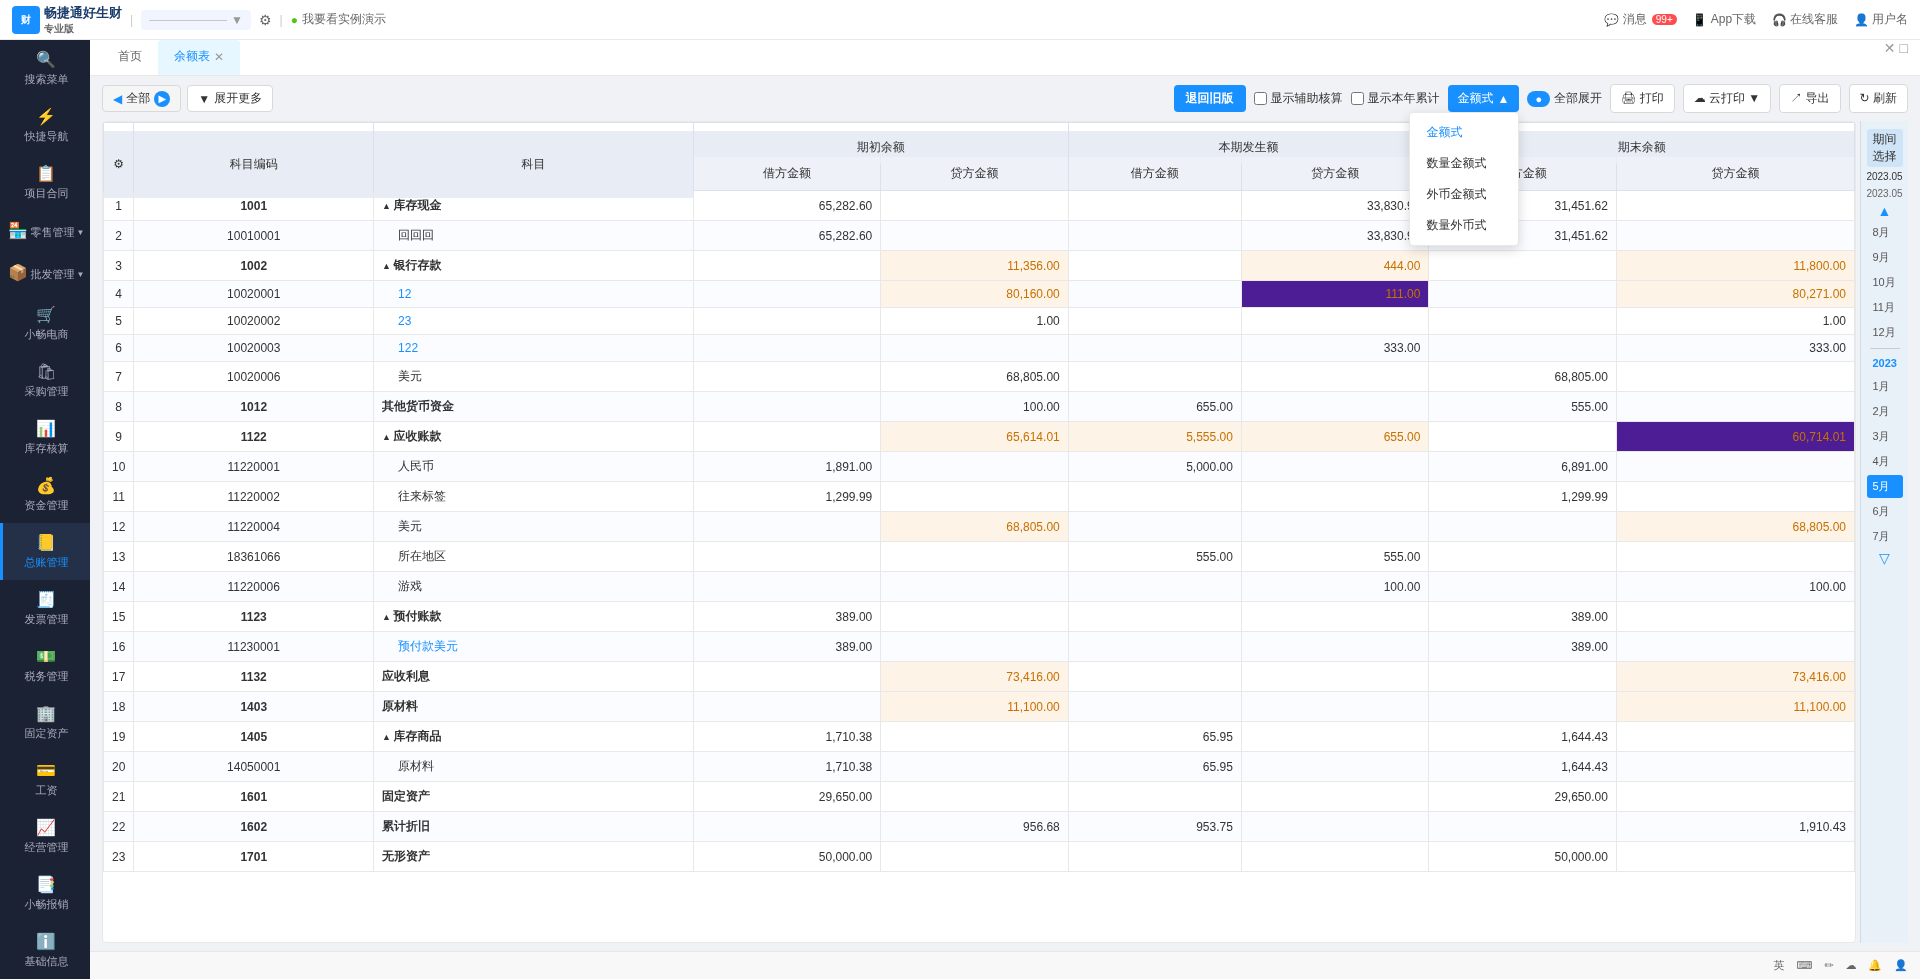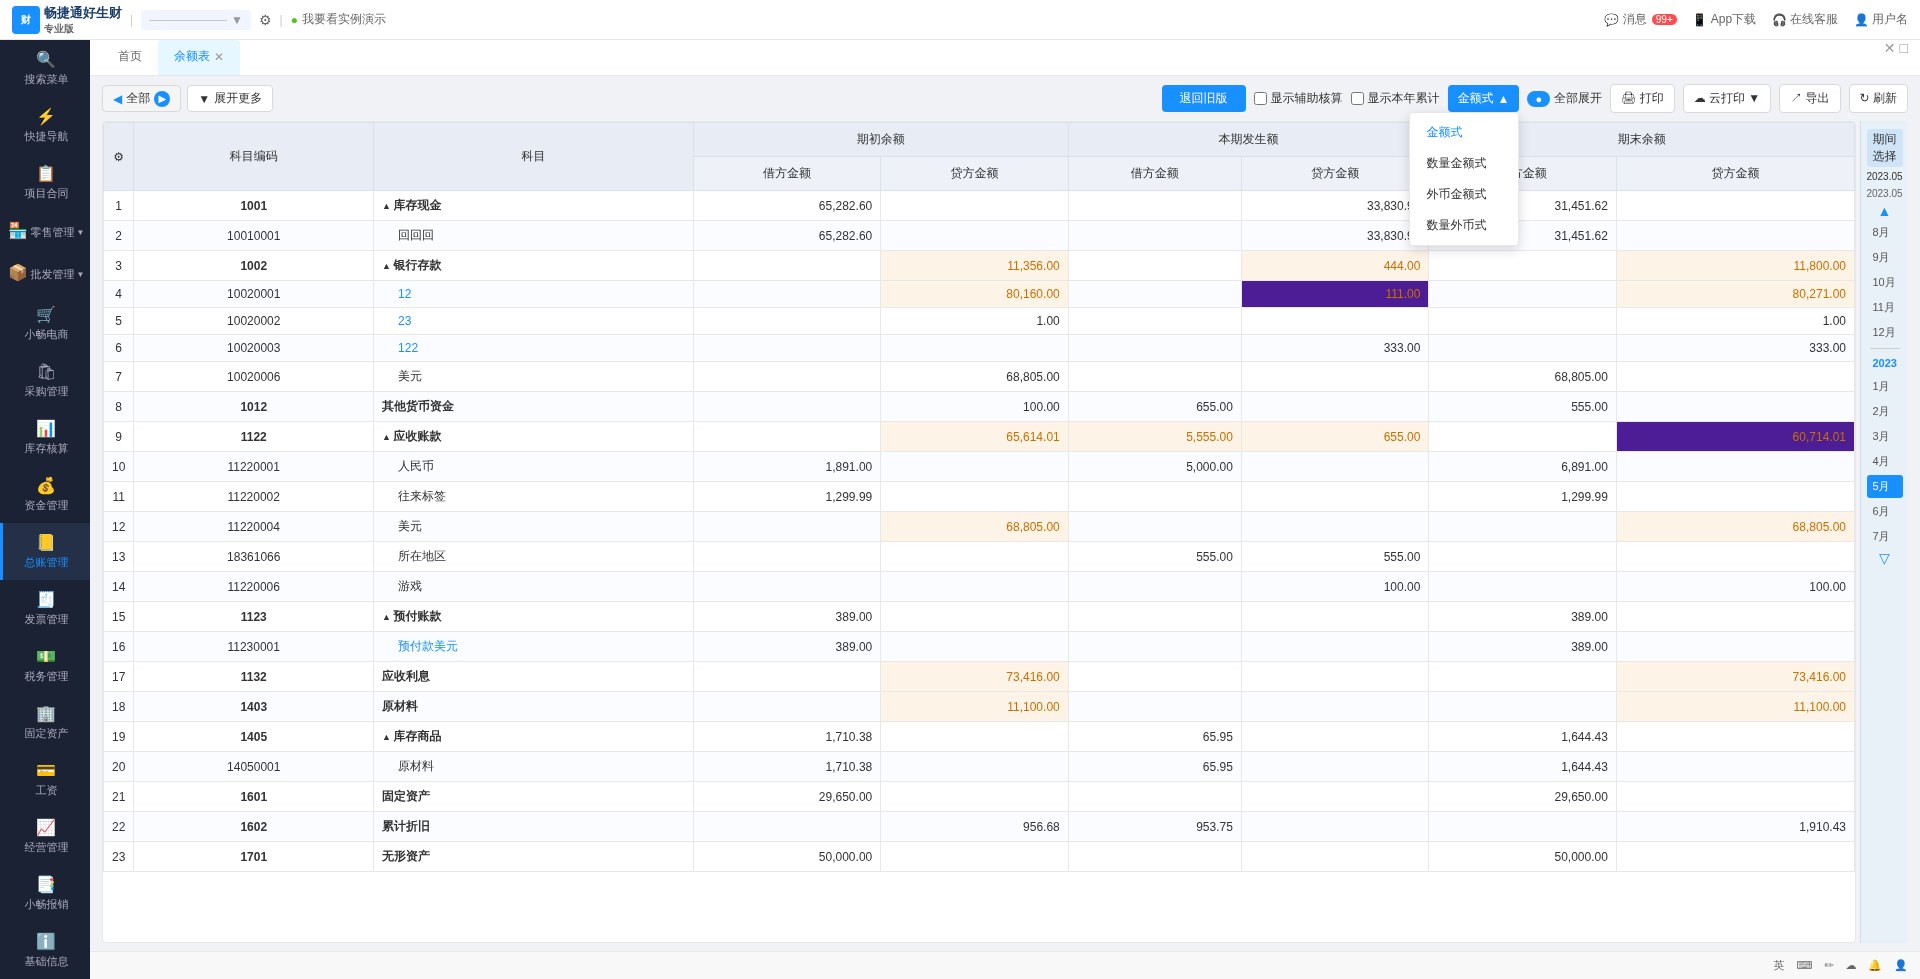--- a/index.html
+++ b/index.html
@@ -63,21 +63,21 @@
       display: flex; align-items: center; gap: 4px;
       background: #f5f5f5; border: 1px solid #d9d9d9; border-radius: 4px;
       padding: 4px 10px; cursor: pointer; font-size: 12px;
     }
     .expand-btn {
       display: flex; align-items: center; gap: 4px;
       border: 1px solid #d9d9d9; border-radius: 4px;
       padding: 4px 10px; cursor: pointer; font-size: 12px; background: #fff;
     }
 
-    .btn-primary { background: #1890ff; color: white; border: none; border-radius: 4px; padding: 5px 18px; cursor: pointer; font-size: 12px; }
+    .btn-primary { background: #1890ff; color: white; border: none; border-radius: 4px; padding: 5px 12px; cursor: pointer; font-size: 12px; font-weight: bold; }
     .btn-default { background: #fff; border: 1px solid #d9d9d9; border-radius: 4px; padding: 5px 10px; cursor: pointer; font-size: 12px; color: #333; }
 
     .checkbox-group { display: flex; align-items: center; gap: 4px; font-size: 12px; color: #333; }
     .checkbox-group input { cursor: pointer; }
 
     .toggle-group { display: flex; align-items: center; gap: 4px; }
     .toggle { background: #1890ff; border-radius: 10px; padding: 2px 8px; color: white; font-size: 11px; cursor: pointer; display: flex; align-items: center; gap: 3px; }
 
     
     .amount-style-btn {
@@ -97,21 +97,21 @@
       display: flex; align-items: center; gap: 6px;
     }
     .dropdown-item.selected { color: #1890ff; }
 
     
     .table-wrapper { flex: 1; overflow: auto; border: 1px solid #e8e8e8; border-radius: 4px; background: white; }
     table { width: 100%; border-collapse: collapse; font-size: 12px; }
     thead th {
       background: #e8edf5; color: #333; font-weight: 500;
       padding: 8px 8px; text-align: center; border: 1px solid #d9e1ed;
-      position: sticky; top: 0; z-index: 10;
+      position: sticky; top: 8px; z-index: 10;
     }
     thead th.sub { background: #eef2f8; }
     tbody td {
       padding: 6px 8px; border: 1px solid #e8e8e8; text-align: right; color: #333;
     }
     tbody td.left { text-align: left; }
     tbody td.center { text-align: center; }
     tbody tr:nth-child(even) { background: #fafcff; }
     .settings-col { width: 30px; text-align: center; }
 

